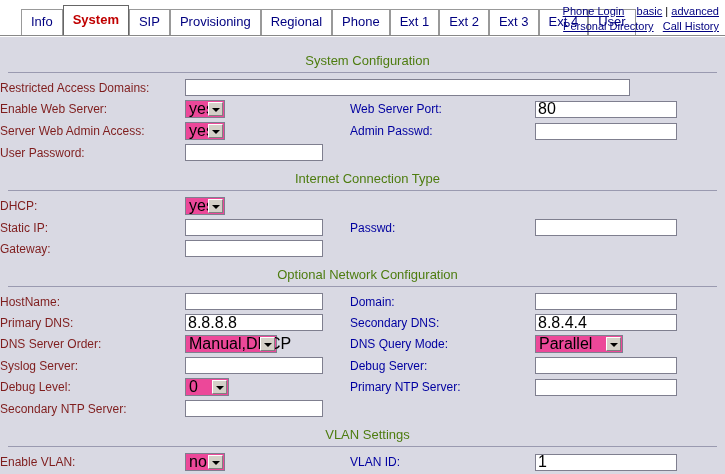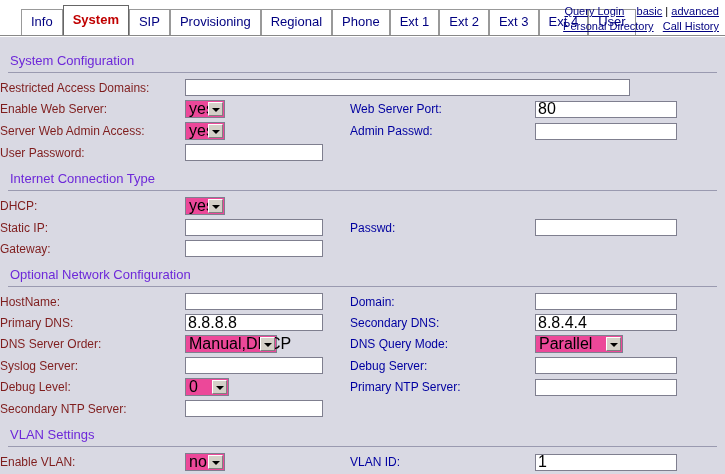--- a/index.html
+++ b/index.html
@@ -75,25 +75,26 @@
     width: 725px;
     height: 438px;
     background: #d9d9e3;
     border-top: 1px solid #ffffff;
     padding: 0;
     overflow: hidden;
   }
   .spacer-top { height: 14px; background: #d9d9e3; }
 
   .section-title {
-    color: #6d28d9;
+    color: #4d7c0f;
     font-size: 13px;
     font-weight: normal;
     padding: 2px 0 3px 10px;
     white-space: nowrap;
+    text-align: center;
   }
   .divider {
     height: 1px;
     background: #9a9ab0;
     margin: 1px 8px 4px 8px;
   }
 
   table.grid {
     width: 100%;
     border-collapse: collapse;
@@ -172,21 +173,21 @@
 </head>
 <body>
 
 <div id="app">
 
   <div class="tabbar">
     <div class="tab">Info</div><div class="tab active">System</div><div class="tab">SIP</div><div class="tab">Provisioning</div><div class="tab">Regional</div><div class="tab">Phone</div><div class="tab">Ext 1</div><div class="tab">Ext 2</div><div class="tab">Ext 3</div><div class="tab">Ext 4</div><div class="tab">User</div>
 
     <div class="tab-links">
       <div>
-        <a>Query Login</a>&nbsp;&nbsp;&nbsp;
+        <a>Phone Login</a>&nbsp;&nbsp;&nbsp;
         <a>basic</a>
         <span class="plain">|</span>
         <a>advanced</a>
       </div>
       <div>
         <a>Personal Directory</a>&nbsp;&nbsp;
         <a>Call History</a>
       </div>
     </div>
   </div>

